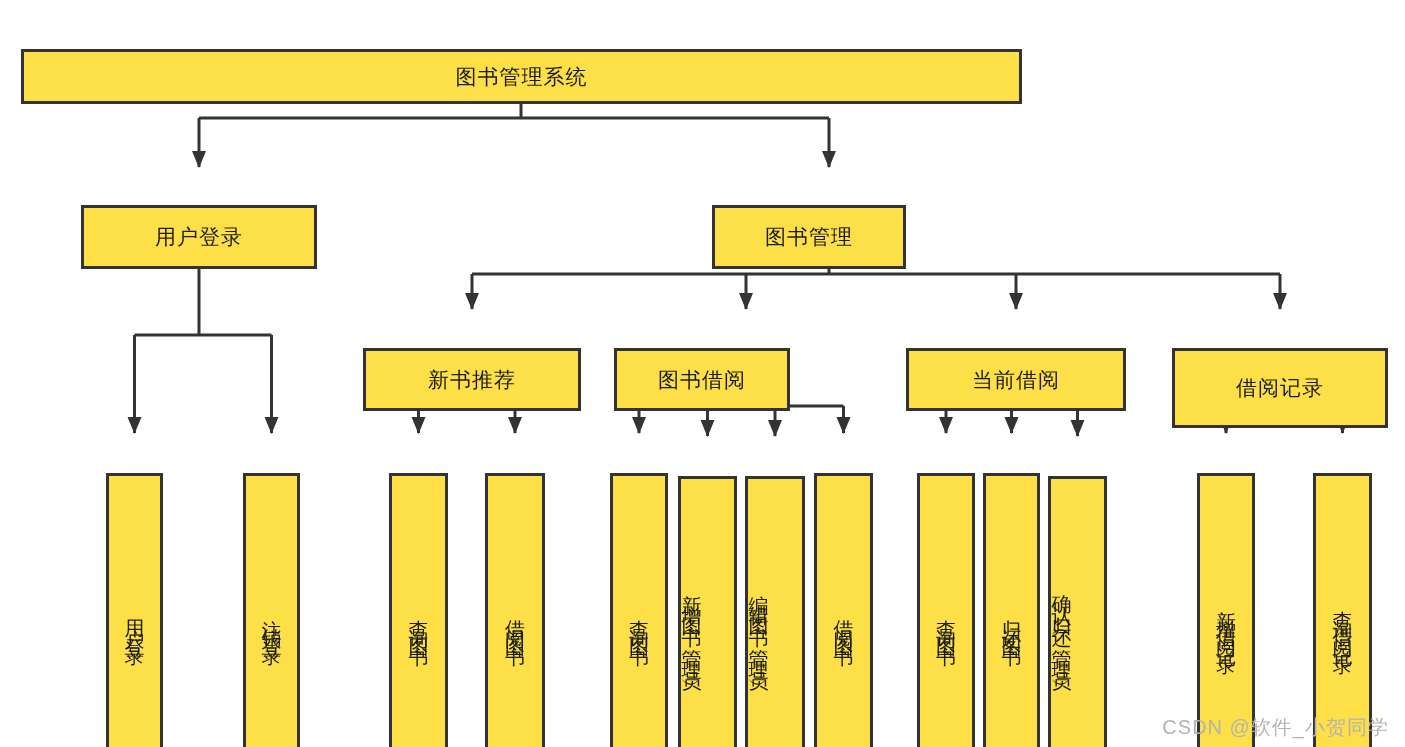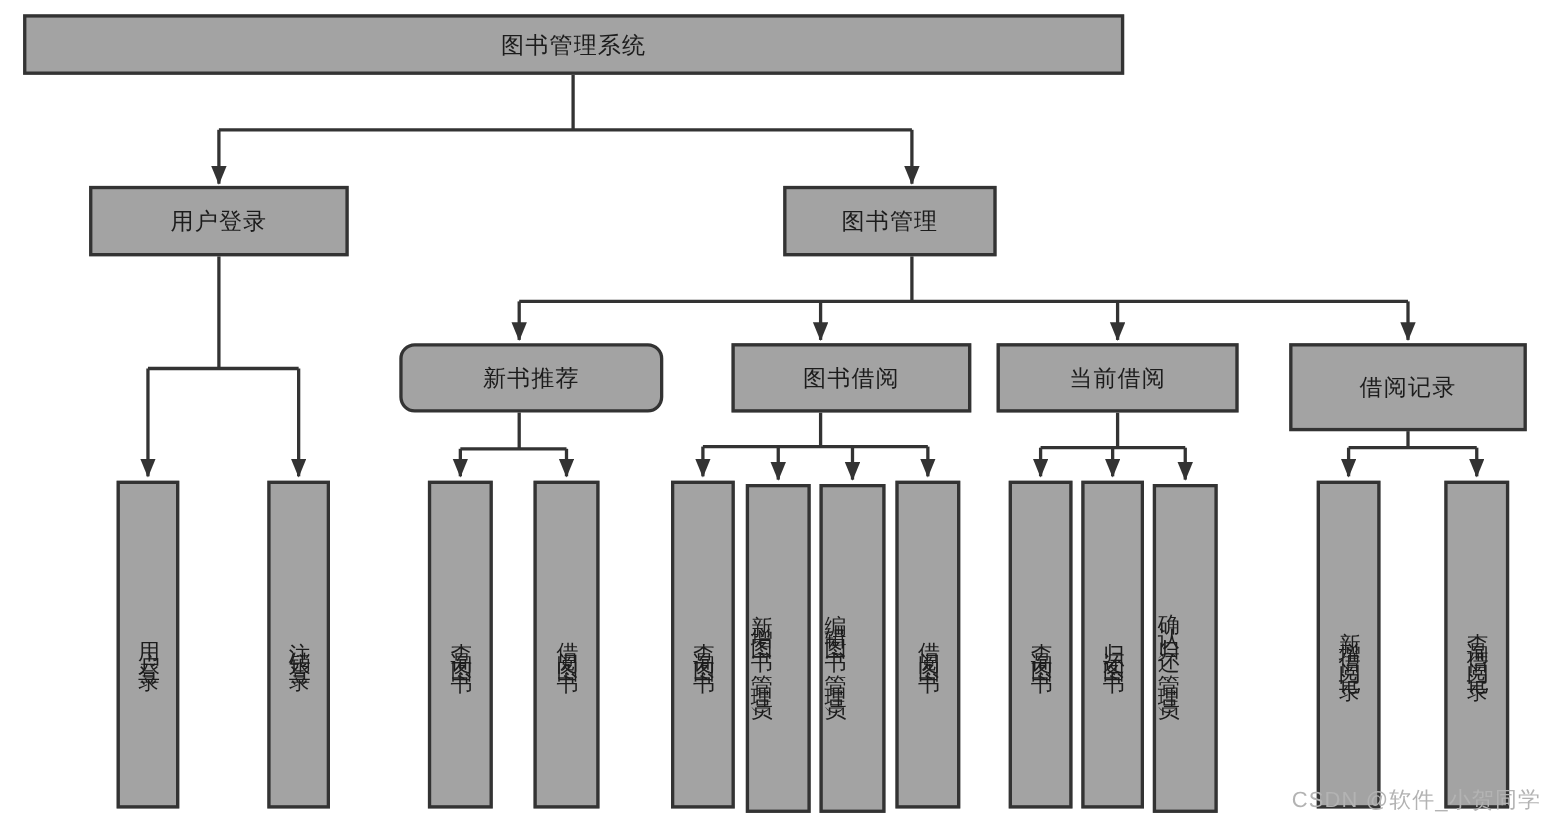--- a/index.html
+++ b/index.html
@@ -18,25 +18,26 @@
   .connectors {
     position: absolute;
     left: 0;
     top: 0;
     pointer-events: none;
   }
   .node {
     position: absolute;
     box-sizing: border-box;
     border: 3px solid #333333;
-    background: #a3a3a3;
+    background: #fde047;
     display: flex;
     align-items: center;
     justify-content: center;
     color: #1c1c1c;
+    margin-top: 36px;
   }
   .hnode {
     font-size: 21px;
     letter-spacing: 1px;
     white-space: nowrap;
   }
   .vnode .vtext {
     writing-mode: vertical-rl;
     text-orientation: mixed;
     font-size: 20px;
@@ -47,21 +48,21 @@
   .vnode.vstart {
     align-items: center;
     justify-content: flex-start;
     padding-top: 5px;
   }
   .vnode.vstart .vtext {
     letter-spacing: 11px;
   }
   .watermark {
     position: absolute;
-    right: 4px;
+    right: 16px;
     bottom: 6px;
     font-size: 20px;
     color: #b3b3b3;
     letter-spacing: 1px;
     white-space: nowrap;
   }
 </style>
 </head>
 <body>
 
@@ -121,24 +122,24 @@
     <span>图书管理系统</span>
   </div>
 
   <div class="node hnode" style="left:81px; top:169px; width:236px; height:64px;">
     <span>用户登录</span>
   </div>
   <div class="node hnode" style="left:712px; top:169px; width:194px; height:64px;">
     <span>图书管理</span>
   </div>
 
-  <div class="node hnode" style="left:363px; top:312px; width:240px; height:63px;border-radius:14px;">
+  <div class="node hnode" style="left:363px; top:312px; width:218px; height:63px;">
     <span>新书推荐</span>
   </div>
-  <div class="node hnode" style="left:665px; top:312px; width:218px; height:63px;">
+  <div class="node hnode" style="left:614px; top:312px; width:176px; height:63px;">
     <span>图书借阅</span>
   </div>
   <div class="node hnode" style="left:906px; top:312px; width:220px; height:63px;">
     <span>当前借阅</span>
   </div>
   <div class="node hnode" style="left:1172px; top:312px; width:216px; height:80px;">
     <span>借阅记录</span>
   </div>
 
   <div class="node vnode" style="left:106px; top:437px; width:57px; height:298px;">

